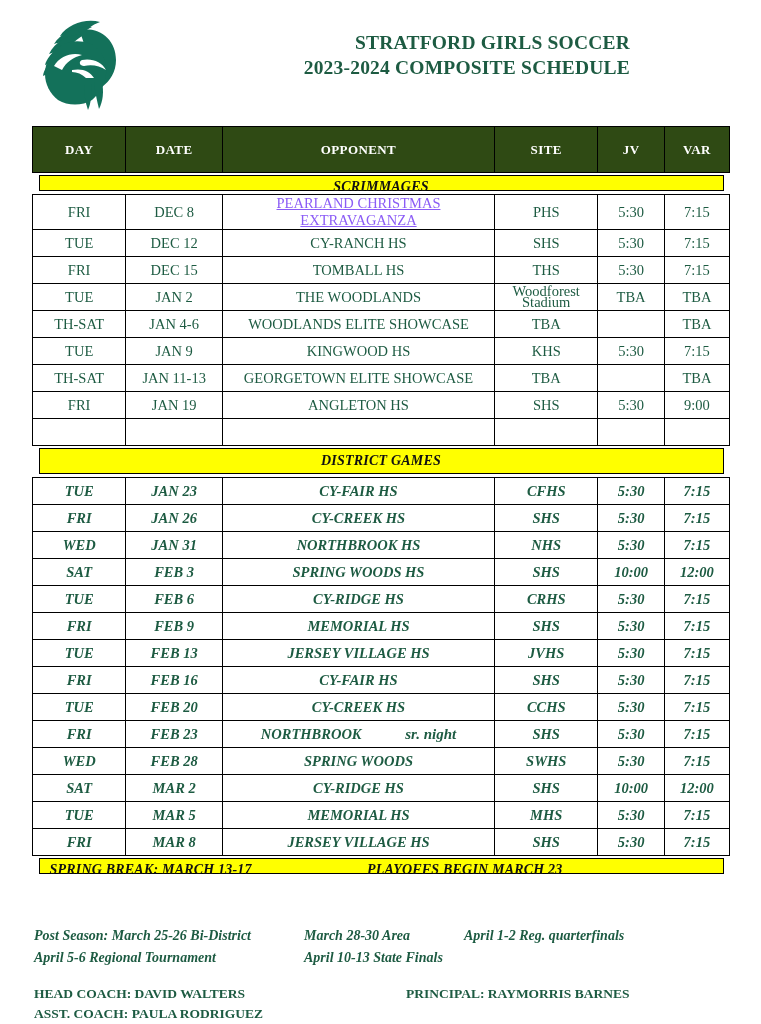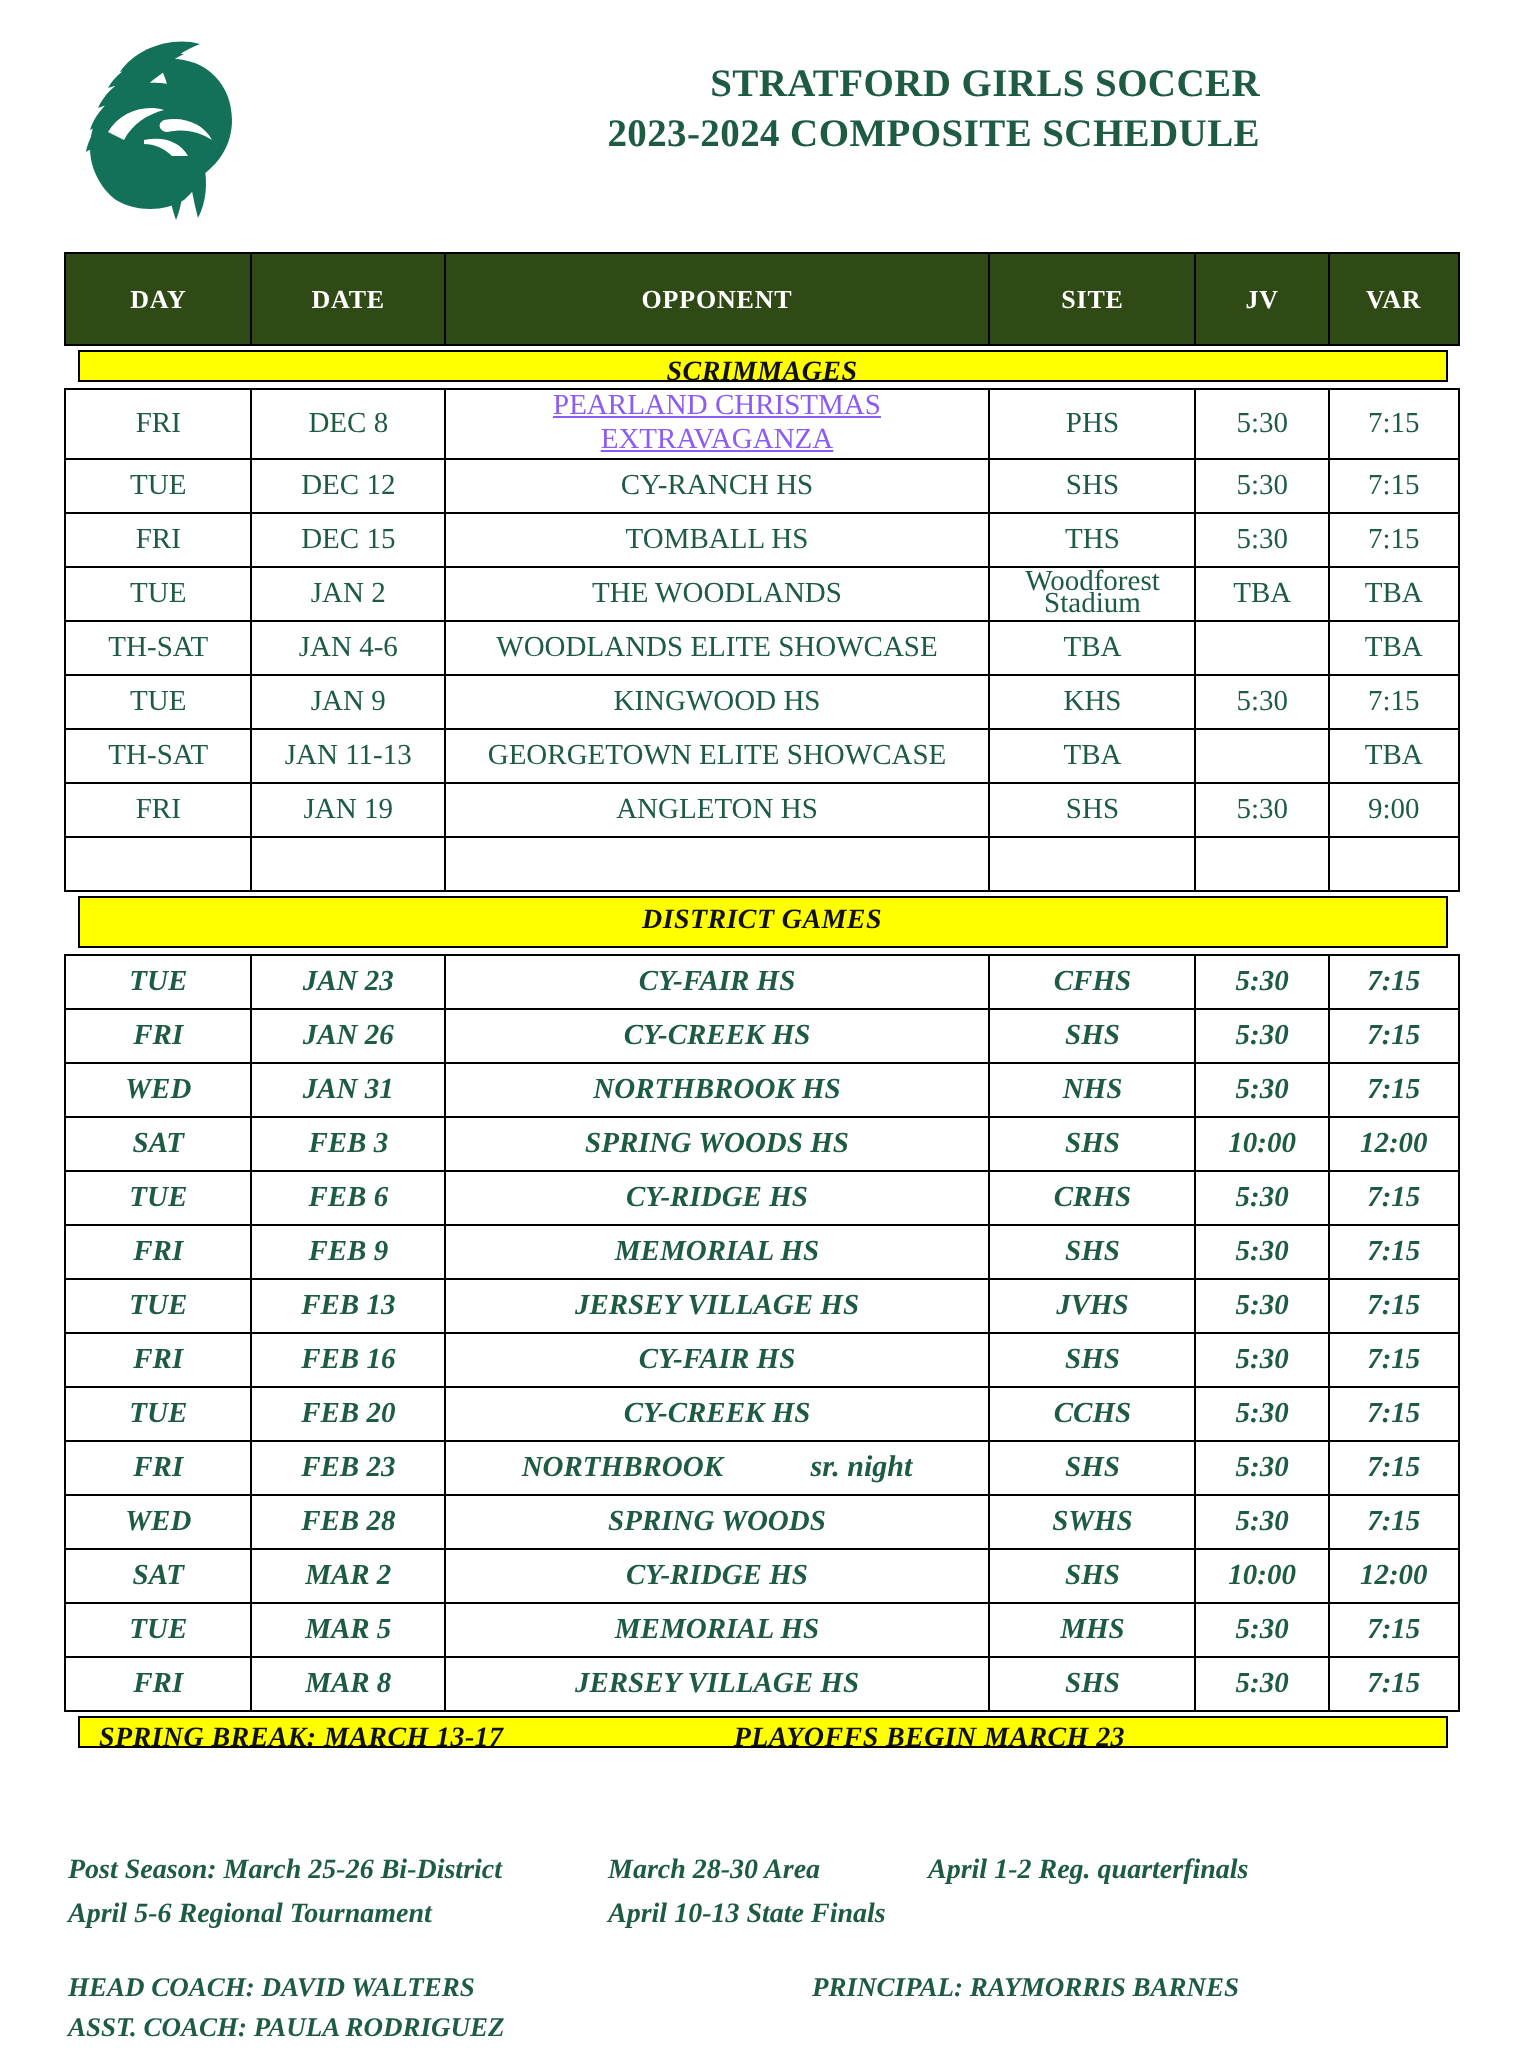--- a/index.html
+++ b/index.html
@@ -128,21 +128,21 @@
 
   
   .staff {
     position: absolute; left: 34px; top: 984px; width: 700px;
     color: #1d5b42;
     font-weight: bold;
     font-size: 13.5px;
     line-height: 20px;
     white-space: nowrap;
   }
-  .staff-row span { display: inline-block; font-style: italic; }
+  .staff-row span { display: inline-block; }
   .staff-left { width: 372px; }
 </style>
 </head>
 <body>
 
 <div class="page">
 
   <div class="header">
     <div class="logo">
       <svg viewBox="0 0 104 104" width="104" height="104" aria-hidden="true">

